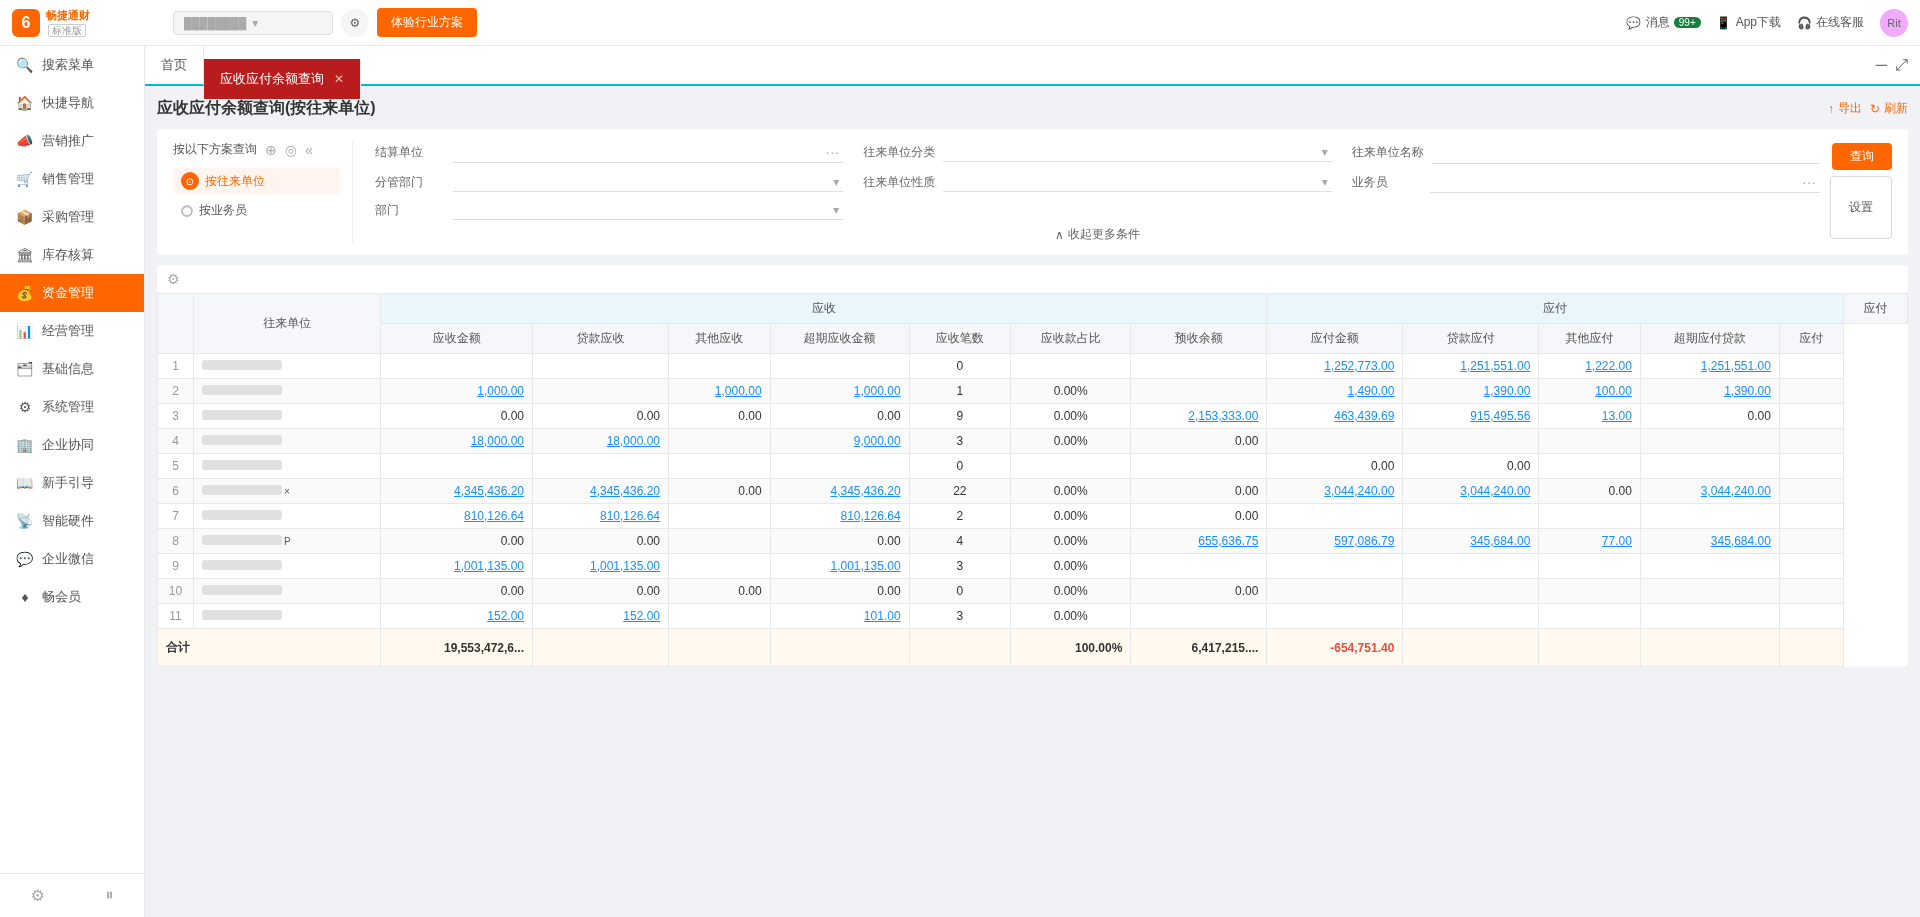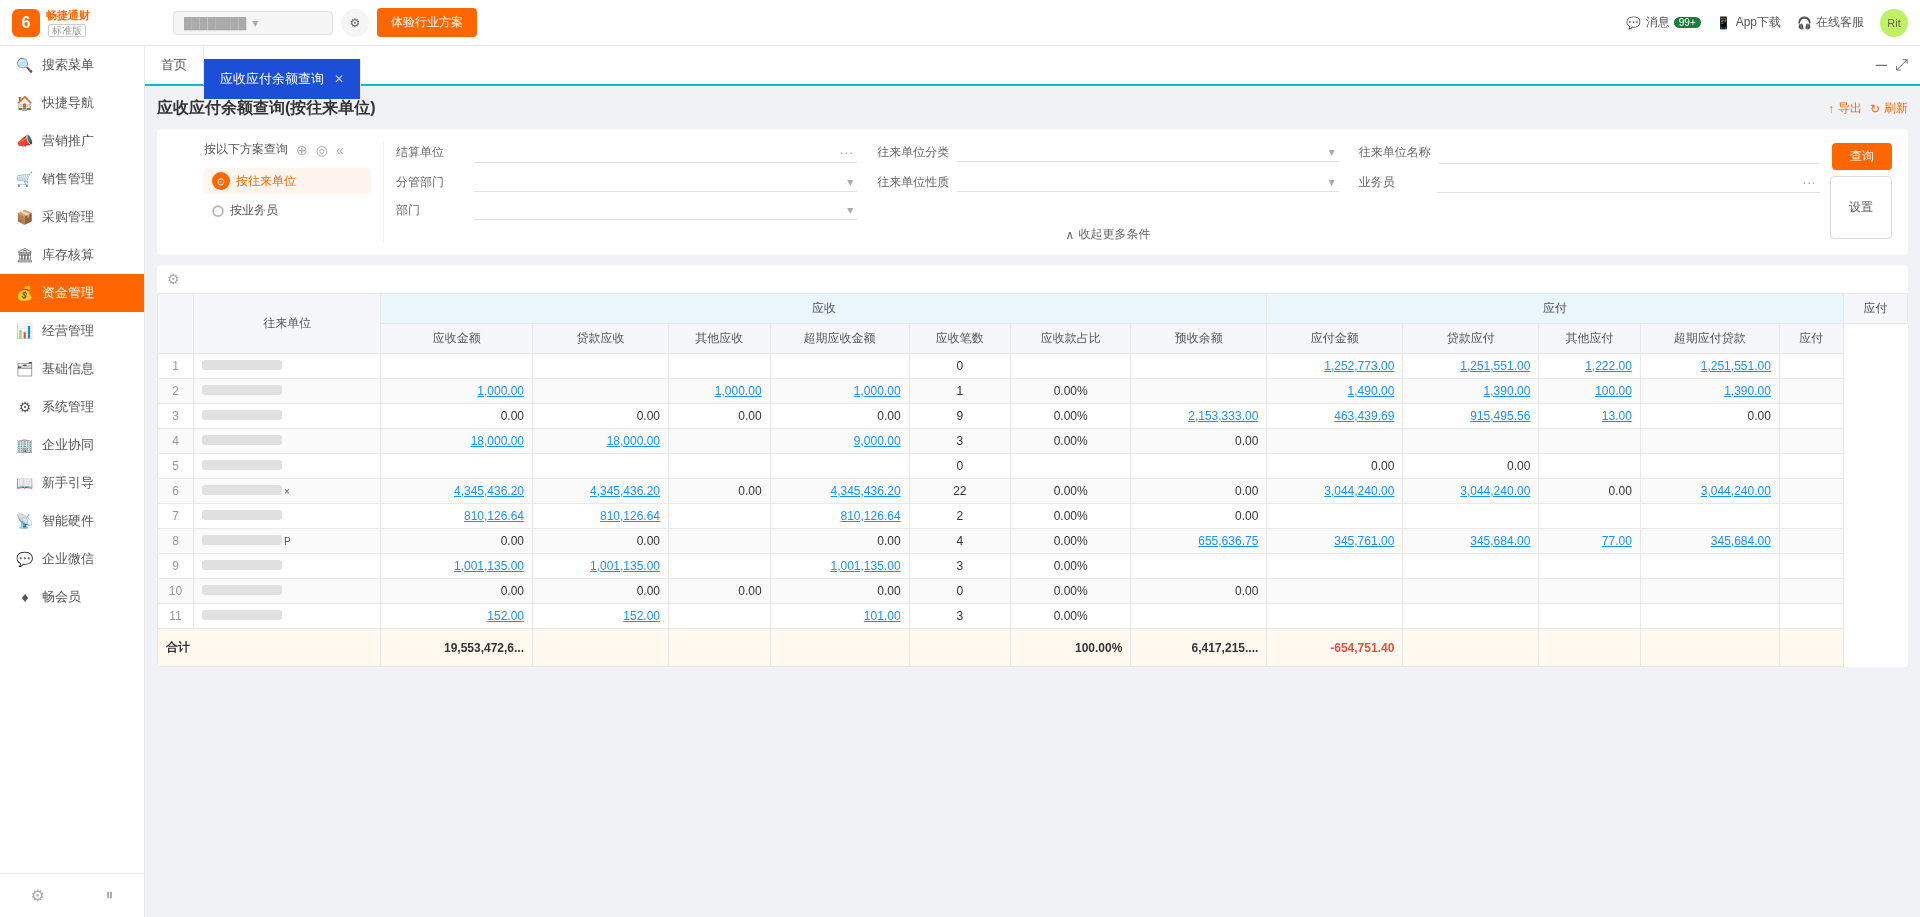--- a/index.html
+++ b/index.html
@@ -132,21 +132,21 @@
     }
     .tab-item {
       padding: 0 16px;
       height: 40px;
       display: flex; align-items: center; gap: 6px;
       cursor: pointer; font-size: 13px;
       border-right: 1px solid #e8e8e8;
       color: #555;
     }
     .tab-item.active {
-      background: #1d4ed8;
+      background: #b91c1c;
       color: #fff;
       margin-top: 28px;
     }
     .tab-home { color: #555; }
     .tab-close { font-size: 12px; margin-left: 4px; opacity: 0.7; }
     .tab-bar-right {
       margin-left: auto;
       display: flex; align-items: center; gap: 8px;
       padding-right: 12px;
     }
@@ -242,21 +242,21 @@
       text-align: center;
       margin-top: 8px;
       font-size: 12px;
       color: #666;
       cursor: pointer;
       display: flex; align-items: center; justify-content: center; gap: 4px;
     }
 
     
     .search-panel-layout {
-      display: flex; gap: 12px; margin-left: 31px;
+      display: flex; gap: 22px;
     }
     .search-panel-left {
       width: 180px; flex-shrink: 0;
       border-right: 1px solid #f0f0f0;
       padding-right: 12px;
     }
     .search-panel-right { flex: 1; }
     .search-btn-group {
       display: flex; flex-direction: column; gap: 6px;
       align-items: flex-end;
@@ -364,21 +364,21 @@
       <span class="badge-red">99+</span>
     </div>
     <div class="top-bar-right-item">
       <span>📱</span>
       <span>App下载</span>
     </div>
     <div class="top-bar-right-item">
       <span>🎧</span>
       <span>在线客服</span>
     </div>
-    <div class="avatar-circle" style="background:#bef264;display:flex;align-items:center;justify-content:center;font-size:11px;color:#666;">
+    <div class="avatar-circle" style="background:#f0abfc;display:flex;align-items:center;justify-content:center;font-size:11px;color:#666;">
       <span>Rit</span>
     </div>
   </div>
 </div>
 
 <div class="sidebar">
   <div class="sidebar-item">
     <span class="sidebar-icon">🔍</span>
     <span>搜索菜单</span>
   </div>
@@ -724,21 +724,21 @@
               <tr>
                 <td>8</td>
                 <td style="text-align: left;"><span style="display:inline-block;width:80px;height:10px;background:#e0e0e0;border-radius:3px;"></span><span style="color:#555;font-size:10px;margin-left:2px;">P</span></td>
                 <td>0.00</td>
                 <td>0.00</td>
                 <td></td>
                 <td>0.00</td>
                 <td style="text-align: center;">4</td>
                 <td style="text-align: center;">0.00%</td>
                 <td class="num-link">655,636.75</td>
-                <td class="num-link">345,761.00</td>
+                <td class="num-link">597,086.79</td>
                 <td class="num-link">345,684.00</td>
                 <td class="num-link">77.00</td>
                 <td class="num-link">345,684.00</td>
                 <td></td>
               </tr>
               <tr>
                 <td>9</td>
                 <td style="text-align: left;"><span style="display:inline-block;width:80px;height:10px;background:#e0e0e0;border-radius:3px;"></span></td>
                 <td class="num-link">1,001,135.00</td>
                 <td class="num-link">1,001,135.00</td>

